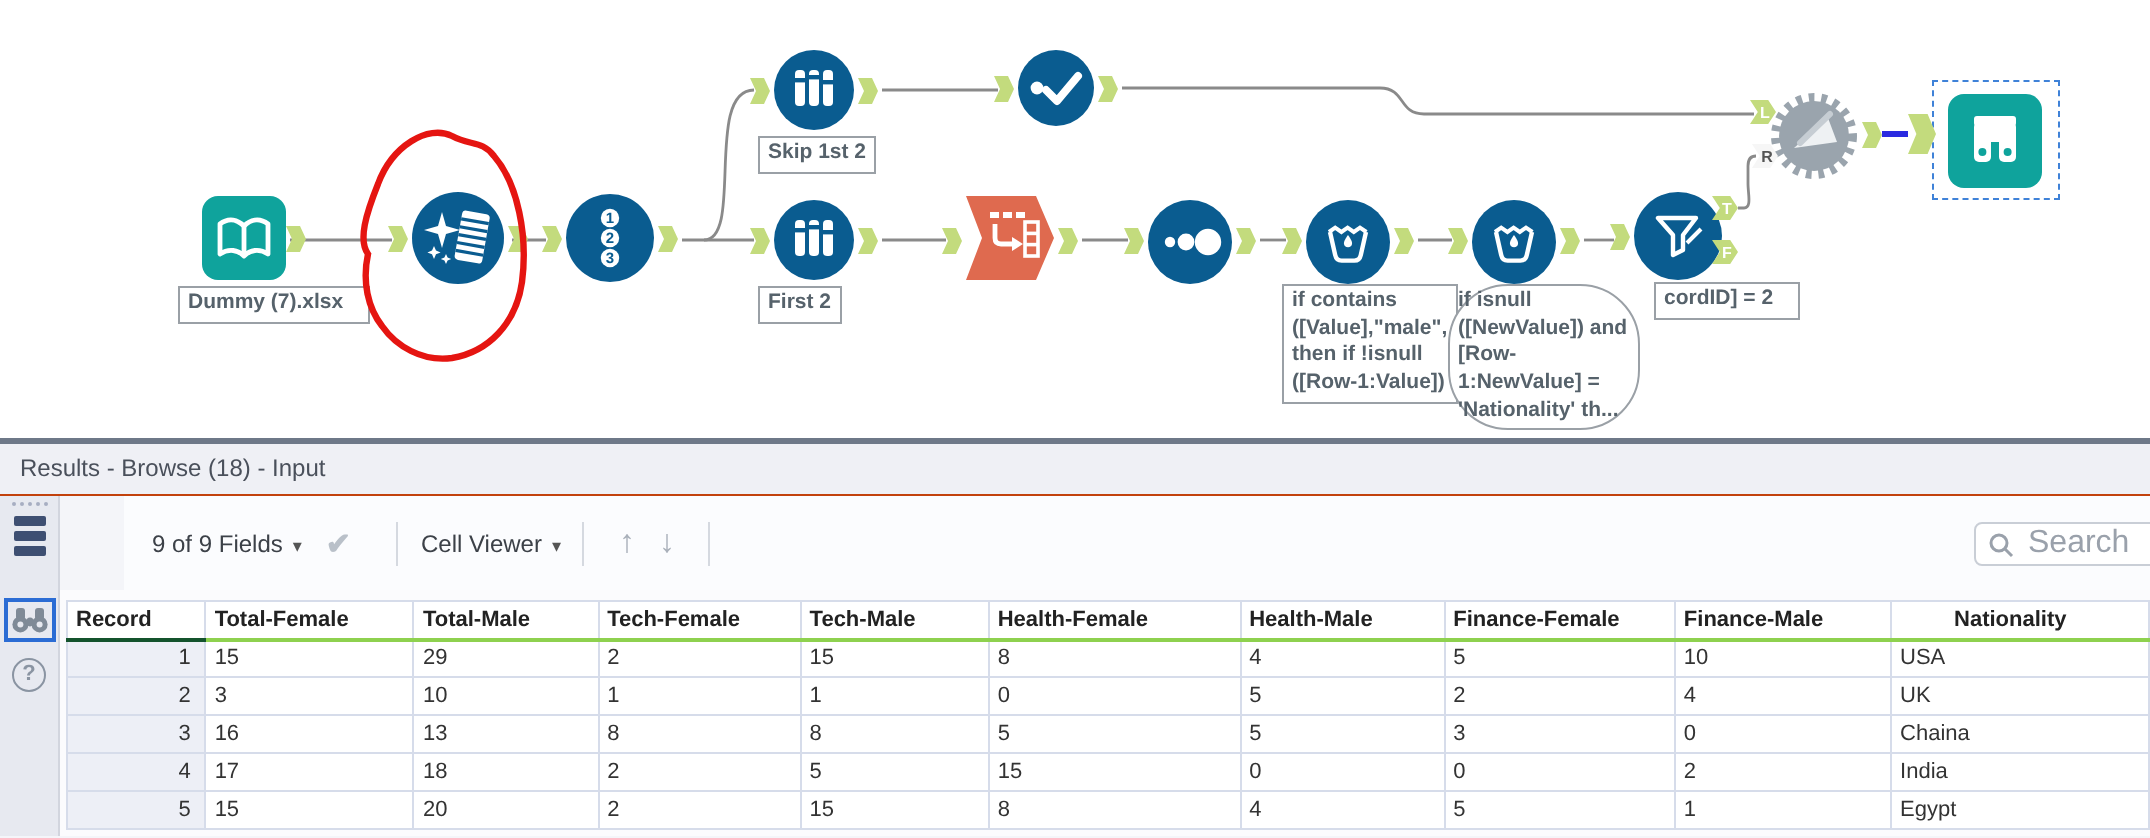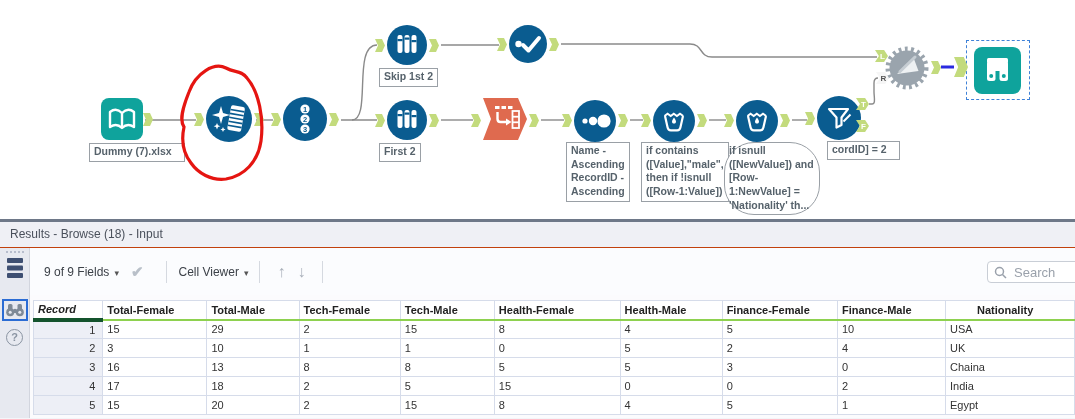--- a/index.html
+++ b/index.html
@@ -44,41 +44,41 @@
   .drag-dots i { width:2px; height:2px; background:#a7aec2; border-radius:50%; }
   .strip-btn { margin-bottom:8px; display:flex; align-items:center; justify-content:center; }
   .strip-btn.selected { border:2px solid #2b6cd4; padding:2px 1px; margin-top:12px; }
   .qmark {
     width:17px; height:17px; border:1.7px solid #8a94a2; border-radius:50%;
     color:#8a94a2; font-size:11px; font-weight:bold; text-align:center; line-height:14px;
   }
   .right-col { flex:1; display:flex; flex-direction:column; overflow:hidden; }
   .res-toolbar {
     height:47px; background:#fbfcfe; display:flex; align-items:center;
-    padding-left:14px; font-size:12px; color:#3c4148; position:relative; flex:none;
+    padding-left:14px; font-size:12px; color:#3c4148; position:relative; flex:none;margin-left:32px;
   }
   .res-toolbar .caret { font-size:9px; color:#555; margin-left:5px; }
   .res-toolbar .check { color:#b9c0c9; font-size:15px; font-weight:bold; margin:0 12px 0 12px; }
   .vsep { width:1px; height:22px; background:#d5d9e0; margin:0 11px; }
   .updown { color:#a9b0ba; font-size:16px; font-weight:bold; margin:0 6px; }
   .search-box {
     position:absolute; right:-16px; top:13px; width:104px; height:22px;
     border:1px solid #c9ced6; border-radius:4px; background:#fff;
     display:flex; align-items:center; padding:0 6px; gap:5px;
   }
-  .search-box input { border:none; outline:none; width:62px; font-size:13px; color:#555; font-family:inherit; background:transparent; }
+  .search-box input { border:none; outline:none; width:62px; font-size:16px; color:#555; font-family:inherit; background:transparent; }
   .search-box input::placeholder { color:#9aa1ab; }
   .table-wrap { padding:5px 0 0 3px; background:#fbfbfd; flex:1; overflow:hidden; }
   table.grid { border-collapse:collapse; table-layout:fixed; }
   table.grid th, table.grid td {
     border:1px solid #d6dcea; font-size:11px; height:19px; padding:1px 4px;
     overflow:hidden; white-space:nowrap;
   }
   table.grid th { background:#fff; text-align:left; font-weight:bold; color:#222; border-bottom:2px solid #8ed14f; }
-  table.grid th.first { border-bottom:4px solid #14532d;font-style:italic; }
+  table.grid th.first { border-bottom:2px solid #14532d; }
   table.grid td { background:#fff; color:#333; }
   table.grid td.rownum { background:#edeff6; text-align:right; padding-right:7px; color:#333; }
 </style>
 </head>
 <body>
 
 <div class="canvas">
 
   <svg class="overlay" width="1075" height="219">
     <g stroke="#8a8a8a" stroke-width="1.4" fill="none">
@@ -216,21 +216,20 @@
   <div class="tool" style="left:574px; top:100px;">
     <svg width="42" height="42" viewBox="0 0 42 42">
       <circle cx="21" cy="21" r="21" fill="#0a5c90"></circle>
       <circle cx="11" cy="21" r="2.6" fill="#fff"></circle>
         <circle cx="19" cy="21" r="4.2" fill="#fff"></circle>
         <circle cx="30" cy="21" r="6.6" fill="#fff"></circle>
     </svg>
   </div>
   <div class="anchor" style="left:562px; top:114px;"></div>
   <div class="anchor" style="left:618px; top:114px;"></div>
-  <div class="note" style="left:566px; top:142px; width:64px;">Name - Ascending RecordID - Ascending</div>
 
   <div class="tool" style="left:653px; top:100px;">
     <svg width="42" height="42" viewBox="0 0 42 42">
       <circle cx="21" cy="21" r="21" fill="#0a5c90"></circle>
       <path d="M12 16 l2.6 11.5 q0.6 2.8 3.2 2.8 h6.4 q2.6 0 3.2-2.8 L30 16" stroke="#fff" stroke-width="2.2" fill="none"></path>
       <path d="M11.5 16 l3.1-2.2 3.1 2.2 3.1-2.2 3.1 2.2 3.1-2.2 3.2 2.2" stroke="#fff" stroke-width="2" fill="none"></path>
       <path d="M21 17.5 C22.8 20 23.6 21.5 22.6 23 A2.6 2.6 0 0 1 19.4 23 C18.4 21.5 19.2 20 21 17.5 Z" fill="#fff"></path>
     </svg>
   </div>
   <div class="anchor" style="left:641px; top:114px;"></div>

